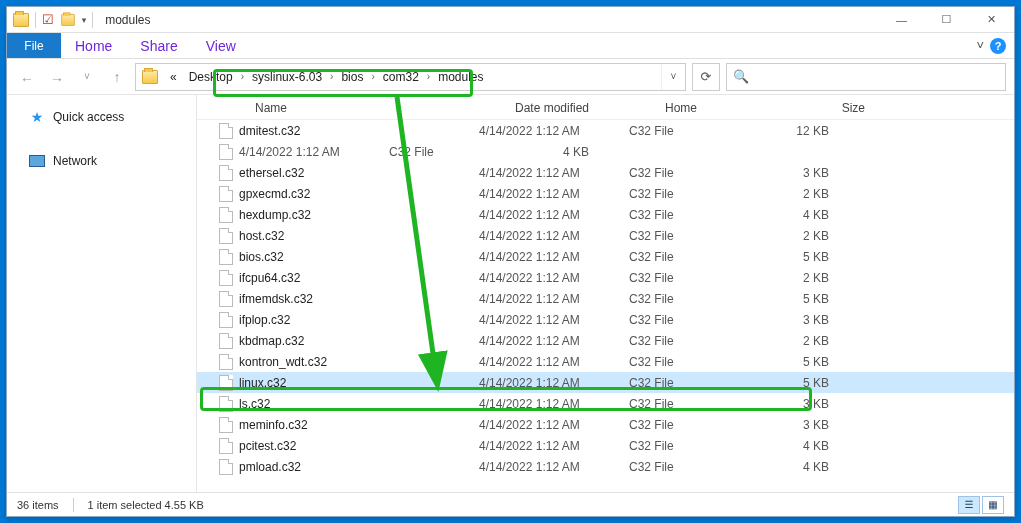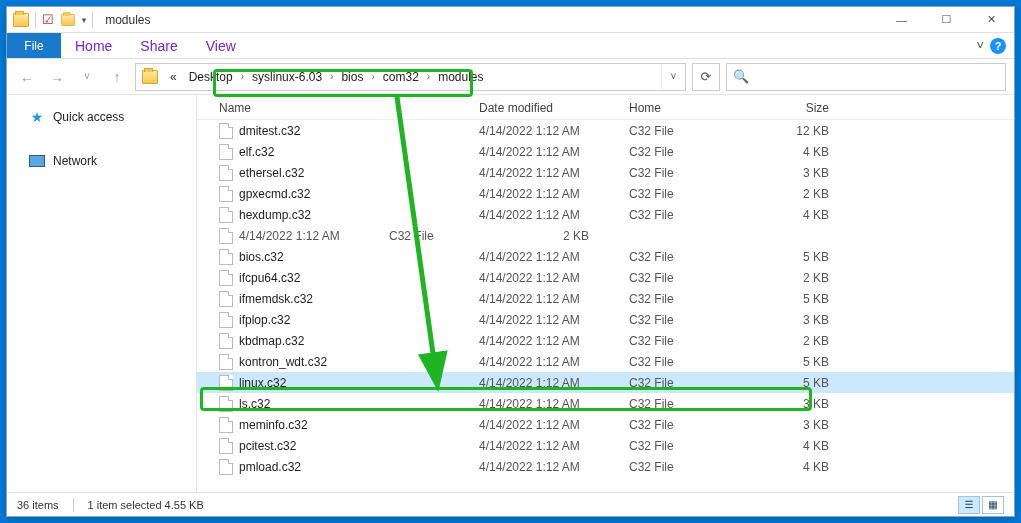--- a/index.html
+++ b/index.html
@@ -35,21 +35,21 @@
 .sidebar { width:190px; border-right:1px solid #e5e5e5; padding:10px 0; }
 .side-item { display:flex; align-items:center; gap:8px; padding:4px 8px 4px 22px; font-size:12px; color:#222; }
 .side-item.selected { background:#cce8ff; }
 .side-icon { width:16px; height:16px; display:flex; align-items:center; justify-content:center; }
 .star-icon { color:#2196f3; font-size:14px; }
 .pc-icon { width:16px; height:12px; background:#3a7bbf; border:1px solid #2a5a8f; border-radius:1px; position:relative; }
 .pc-icon::after { content:""; position:absolute; bottom:-3px; left:4px; width:8px; height:2px; background:#888; }
 .net-icon { width:16px; height:12px; background:#5aa7e0; border:1px solid #2a5a8f; position:relative; }
 .main { flex:1; overflow-y:auto; overflow-x:hidden; position:relative; }
 .columns { display:flex; padding:6px 0 4px 22px; border-bottom:1px solid #eee; font-size:12px; color:#444; position:sticky; top:0; background:#fff; }
-.col-name { width:260px; }
+.col-name { width:260px;margin-left:36px; }
 .col-date { width:150px; }
 .col-type { width:120px; }
 .col-size { width:80px; text-align:right; }
 .file-list { }
 .file-row { display:flex; align-items:center; padding:2px 0 2px 22px; font-size:12px; color:#222; height:21px; }
 .file-row.selected { background:#cce8ff; }
 .file-ico { width:14px; height:16px; border:1px solid #bbb; background:#fff; margin-right:6px; position:relative; flex-shrink:0; }
 .file-ico::before { content:""; position:absolute; top:-1px; right:-1px; width:4px; height:4px; background:#fff; border-left:1px solid #bbb; border-bottom:1px solid #bbb; }
 .f-name { width:240px; white-space:nowrap; overflow:hidden; text-overflow:ellipsis; }
 .f-date { width:150px; color:#555; }
@@ -153,21 +153,20 @@
       <div class="file-list" id="file-list">
           <div class="file-row">
             <span class="file-ico"></span>
             <span class="f-name">dmitest.c32</span>
             <span class="f-date">4/14/2022 1:12 AM</span>
             <span class="f-type">C32 File</span>
             <span class="f-size">12 KB</span>
           </div>
           <div class="file-row">
             <span class="file-ico"></span>
-            <span class="f-name">elf.c32</span>
             <span class="f-date">4/14/2022 1:12 AM</span>
             <span class="f-type">C32 File</span>
             <span class="f-size">4 KB</span>
           </div>
           <div class="file-row">
             <span class="file-ico"></span>
             <span class="f-name">ethersel.c32</span>
             <span class="f-date">4/14/2022 1:12 AM</span>
             <span class="f-type">C32 File</span>
             <span class="f-size">3 KB</span>
@@ -181,20 +180,21 @@
           </div>
           <div class="file-row">
             <span class="file-ico"></span>
             <span class="f-name">hexdump.c32</span>
             <span class="f-date">4/14/2022 1:12 AM</span>
             <span class="f-type">C32 File</span>
             <span class="f-size">4 KB</span>
           </div>
           <div class="file-row">
             <span class="file-ico"></span>
+            <span class="f-name">host.c32</span>
             <span class="f-date">4/14/2022 1:12 AM</span>
             <span class="f-type">C32 File</span>
             <span class="f-size">2 KB</span>
           </div>
           <div class="file-row">
             <span class="file-ico"></span>
             <span class="f-name">bios.c32</span>
             <span class="f-date">4/14/2022 1:12 AM</span>
             <span class="f-type">C32 File</span>
             <span class="f-size">5 KB</span>

